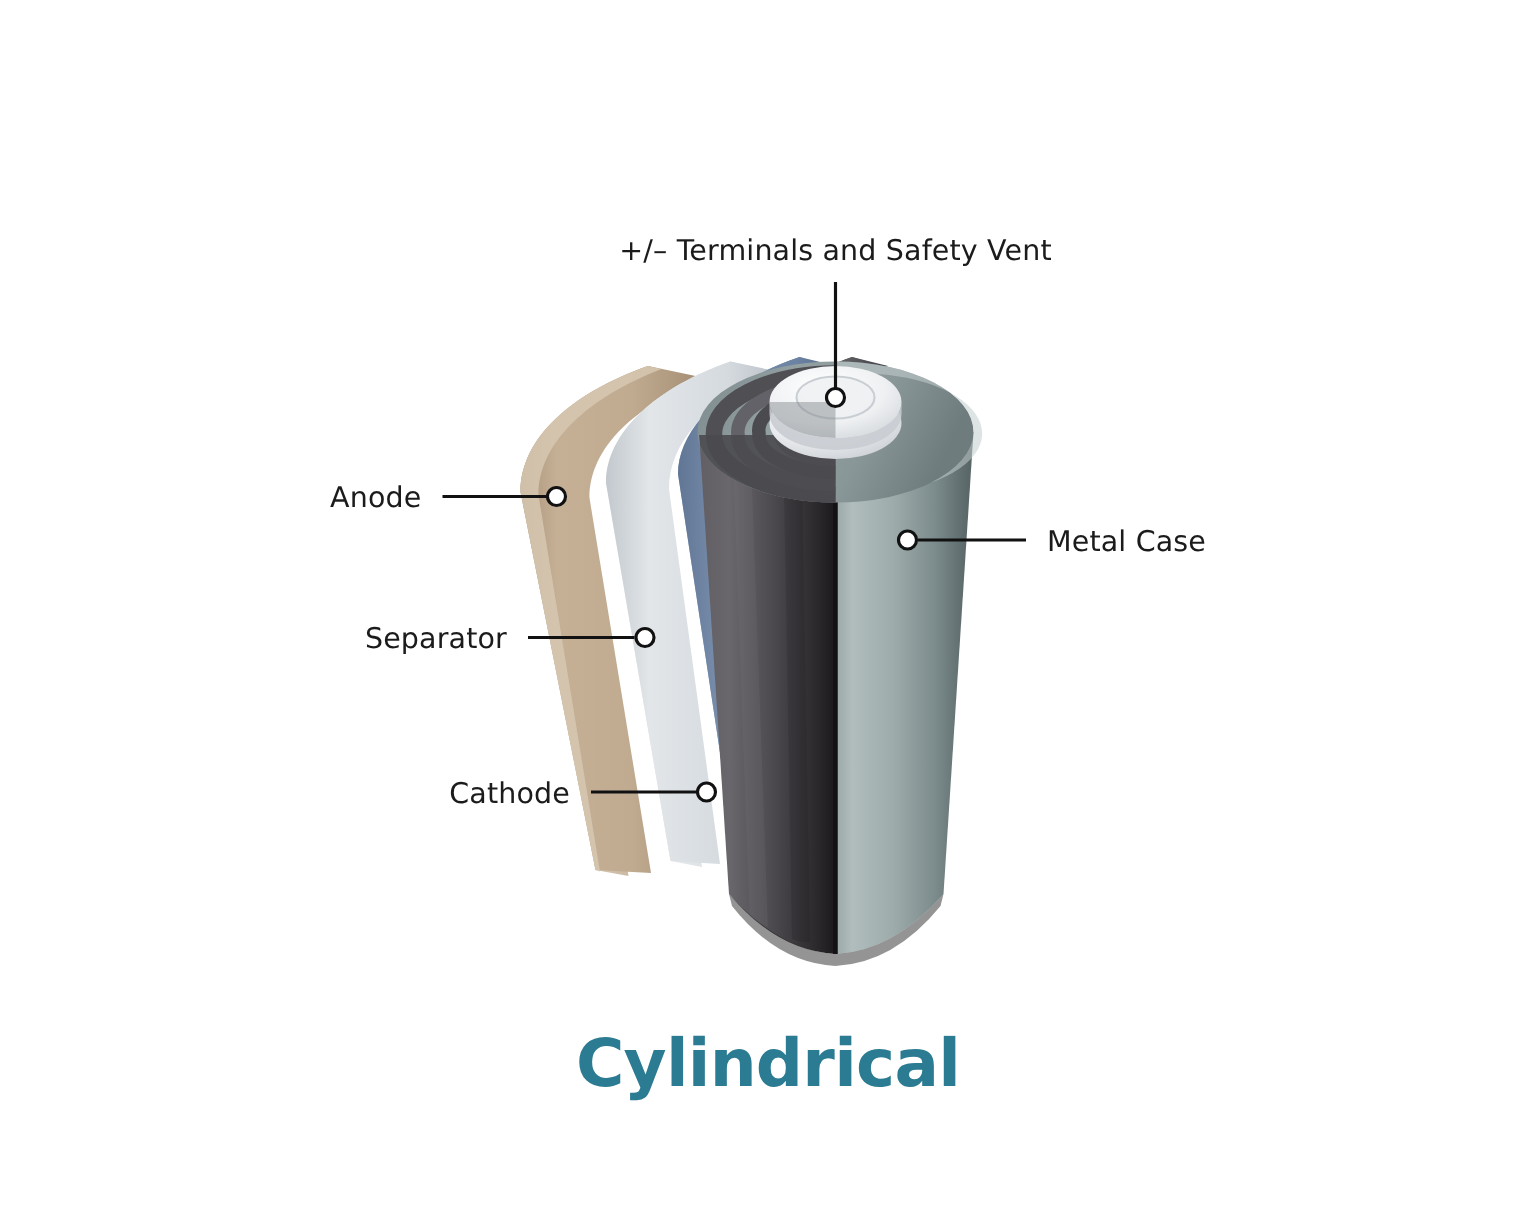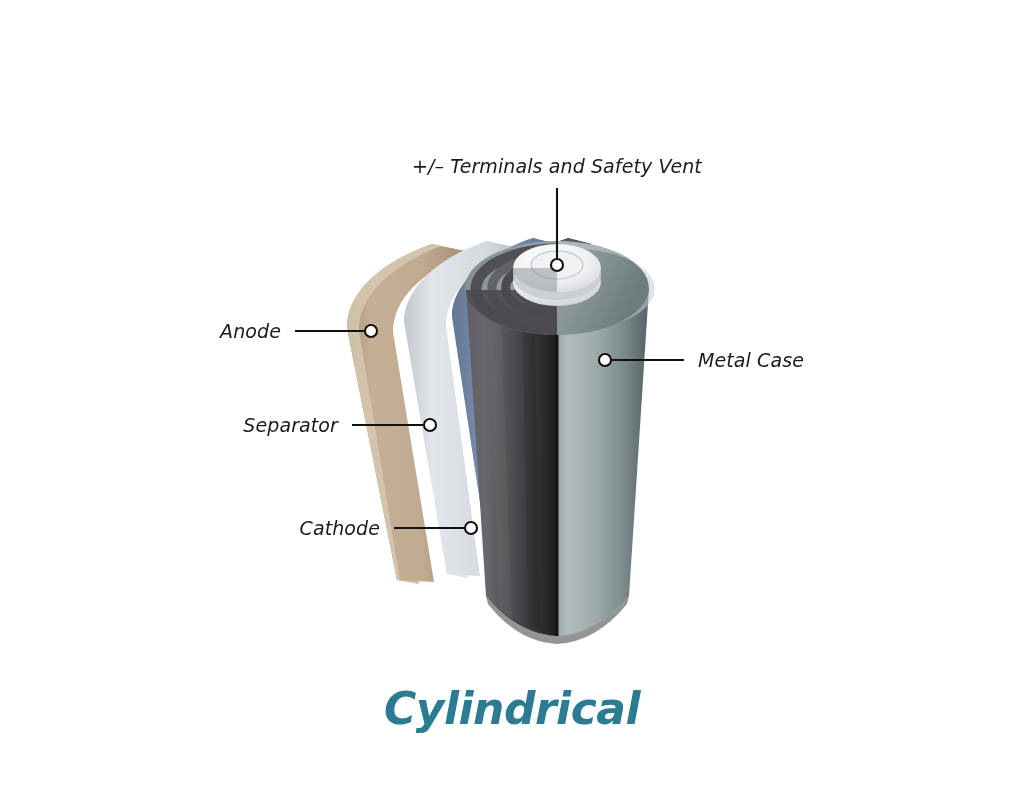--- a/index.html
+++ b/index.html
@@ -13,21 +13,20 @@
     height: 806px;
     position: relative;
     overflow: hidden;
     font-family: "DejaVu Sans", "Liberation Sans", sans-serif;
   }
   #figure-root {
     position: absolute;
     inset: 0;
     width: 1024px;
     height: 694px;
-    font-style: italic;
   }
   .label-text {
     font-family: "DejaVu Sans", "Liberation Sans", sans-serif;
     font-size: 19px;
     fill: #1b1b1b;
     letter-spacing: 0.1px;
   }
   .caption-text {
     font-family: "DejaVu Sans", "Liberation Sans", sans-serif;
     font-size: 44px;

